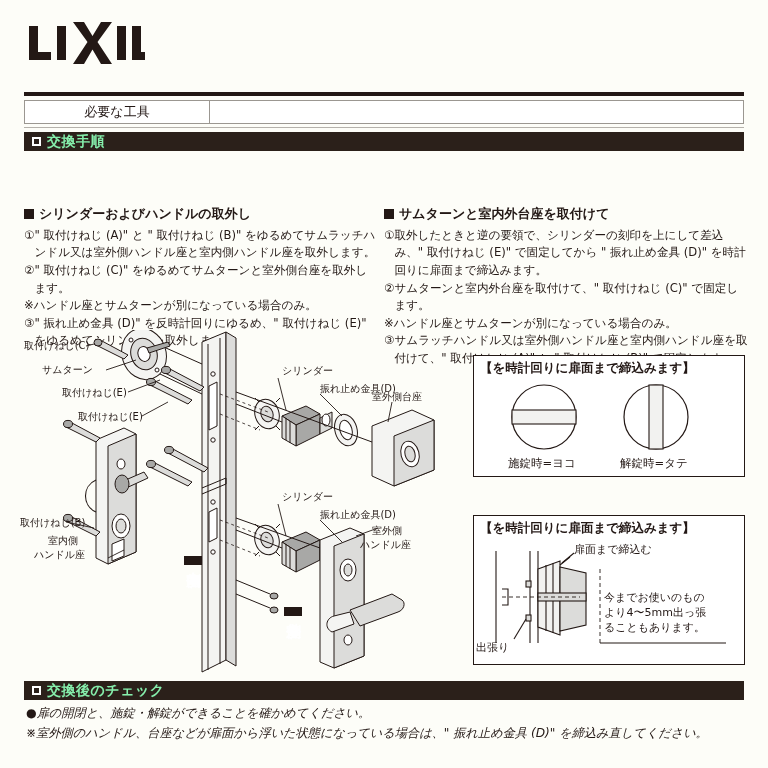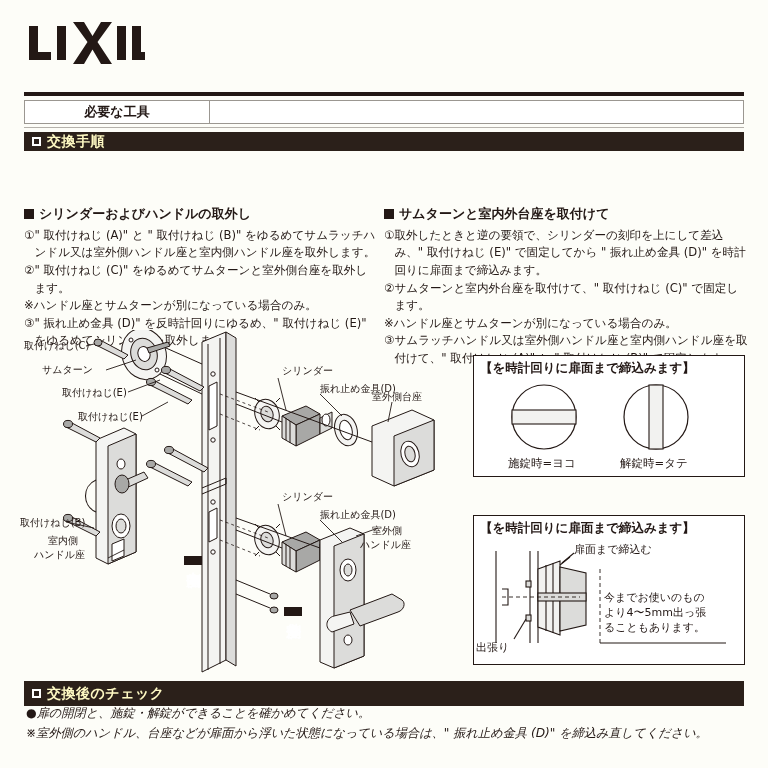--- a/index.html
+++ b/index.html
@@ -15,31 +15,31 @@
 
   
   .logo-wrap{position:absolute;left:27px;top:22px;}
   .logo-svg{display:block;}
 
   
   .rule-thick{position:absolute;left:24px;top:92px;width:720px;height:4px;background:#231815;}
   .tools-table{position:absolute;left:24px;top:100px;width:720px;height:24px;
     border:1px solid #9b9791;box-sizing:border-box;display:flex;background:#fff;}
   .tools-label{width:185px;text-align:center;font-size:13px;line-height:22px;
-    border-right:1px solid #9b9791;box-sizing:border-box;font-weight:bold;}
+    border-right:1px solid #9b9791;box-sizing:border-box;}
   .tools-value{flex:1;font-size:13px;line-height:22px;padding-left:6px;}
   .rule-thin{position:absolute;left:24px;top:127px;width:720px;height:1px;background:#b5b1ab;}
 
   
-  .sec-bar{position:absolute;background:#2b201a;color:#fef9c3;font-size:14px;font-weight:bold;
+  .sec-bar{position:absolute;background:#2b201a;color:#86efac;font-size:14px;font-weight:bold;
     display:flex;align-items:center;letter-spacing:.5px;}
   .sec-bar .sq{display:inline-block;width:9px;height:9px;border:2px solid #fff;
     background:transparent;margin:0 6px 0 8px;box-sizing:border-box;}
   #bar-procedure{left:24px;top:132px;width:720px;height:19px;}
-  #bar-check{left:24px;top:681px;width:720px;height:25px;}
+  #bar-check{left:24px;top:681px;width:720px;height:19px;}
 
   
   .col{position:absolute;top:156px;font-size:11.6px;line-height:1.52;margin-top:48px;}
   #col-left{left:24px;width:352px;}
   #col-right{left:384px;width:366px;}
   .col h3{margin:0 0 3px 0;font-size:13px;font-weight:bold;display:flex;align-items:center;}
   .col h3 .sqb{display:inline-block;width:10px;height:10px;background:#231815;margin-right:5px;}
   .step{display:flex;margin-bottom:0px;}
   .step .num{flex:0 0 auto;}
   .step .txt{flex:1;}

